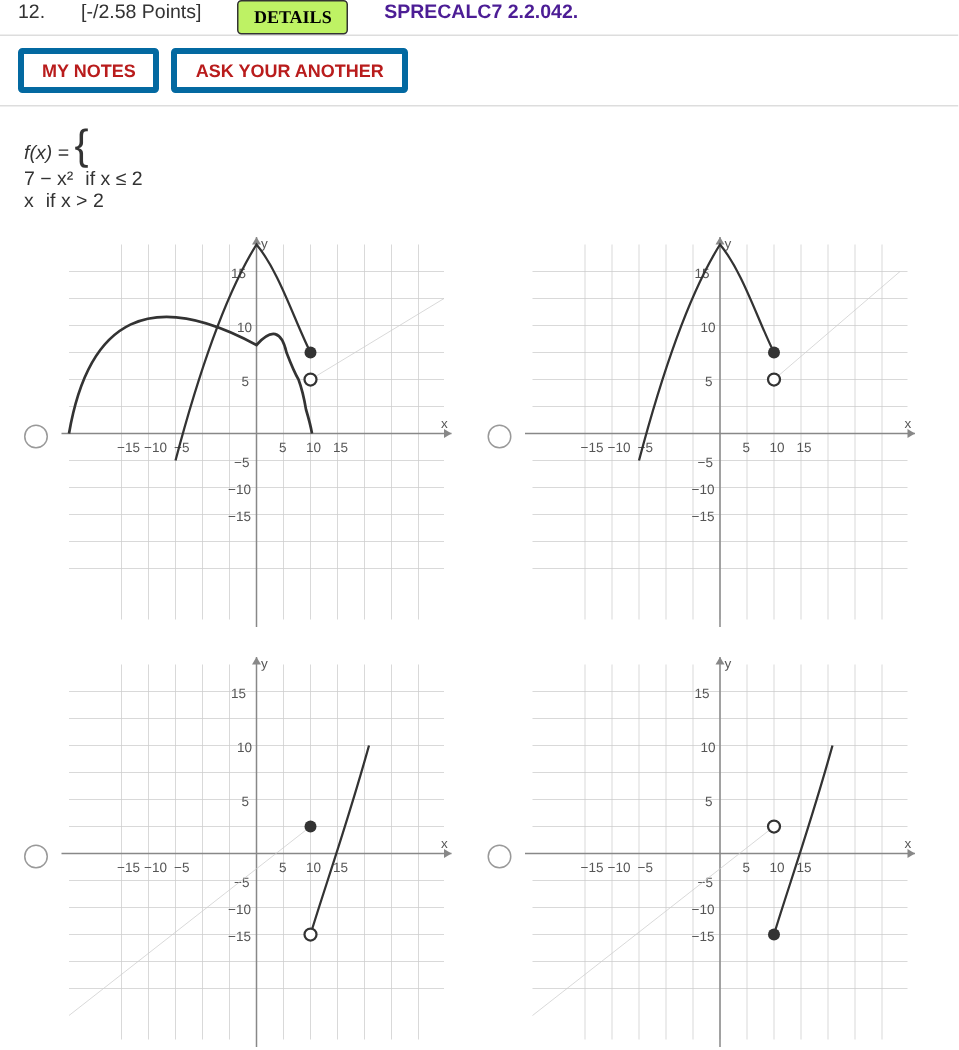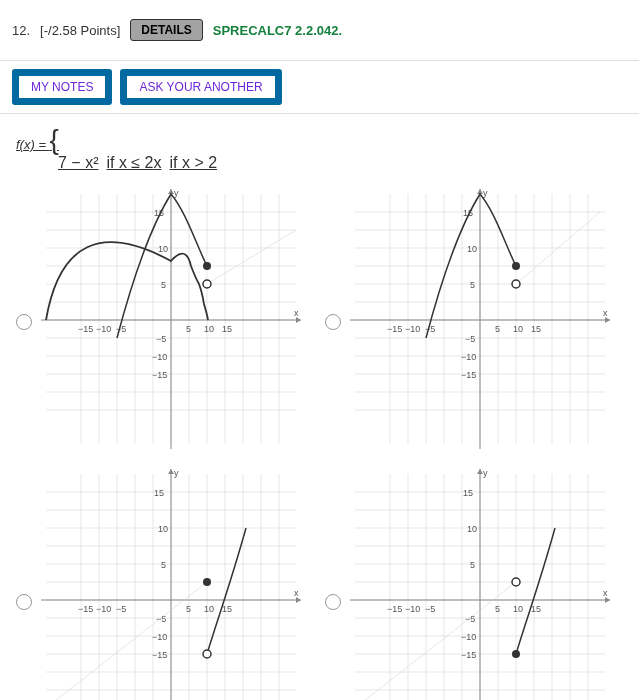--- a/index.html
+++ b/index.html
@@ -1,31 +1,31 @@
 <!DOCTYPE html>
 <html><head>
   <meta charset="utf-8">
   <style>
     * { box-sizing: border-box; margin: 0; padding: 0; }
     body { font-family: Arial, sans-serif; font-size: 13px; background: #fff; color: #333; width: 639px; min-height: 700px; }
 
-    .top-bar { display: flex; align-items: center; padding: 19px 12px; border-bottom: 1px solid #ddd; gap: 10px; flex-wrap: wrap; }
+    .top-bar { display: flex; align-items: flex-start; padding: 0 12px; border-bottom: 1px solid #ddd; gap: 24px; flex-wrap: wrap; }
     .points-label { font-size: 13px; color: #333; }
-    .btn-details { border: 1px solid #333; background: #a3a3a3; padding: 3px 10px; font-size: 12px; font-weight: bold; cursor: pointer; border-radius: 3px; }
-    .course-label { font-size: 13px; font-weight: bold; color: #15803d; }
+    .btn-details { border: 1px solid #333; background: #bef264; padding: 3px 10px; font-size: 12px; font-weight: bold; cursor: pointer; border-radius: 3px; font-family: Liberation Serif, serif; }
+    .course-label { font-size: 13px; font-weight: bold; color: #4c1d95; }
 
     .action-bar { display: flex; align-items: center; padding: 8px 12px; gap: 8px; border-bottom: 1px solid #ddd; }
-    .btn-action { border: 7px solid #0369a1; background: #fff; color: #6d28d9; padding: 4px 12px; font-size: 12px; font-weight: normal; cursor: pointer; border-radius: 3px; }
+    .btn-action { border: 4px solid #0369a1; background: #fff; color: #b91c1c; padding: 4px 12px; font-size: 12px; font-weight: bold; cursor: pointer; border-radius: 3px; }
 
     .content { padding: 12px 16px; }
     .question-text { font-size: 13px; margin-bottom: 8px; }
-    .function-def { margin-bottom: 12px; font-size: 13px; text-decoration: underline; }
+    .function-def { margin-bottom: 12px; font-size: 13px; }
     .function-def .fx { font-style: italic; }
     .brace { font-size: 28px; line-height: 1; font-weight: 100; }
-    .cases { display: flex; flex-direction: row; font-size: 16px; margin-left: 42px; }
+    .cases { display: flex; flex-direction: column; font-size: 13px; }
     .case-row { display: flex; gap: 8px; }
 
     .graphs-grid { display: grid; grid-template-columns: 1fr 1fr; gap: 10px; margin-top: 8px; }
     .graph-item { display: flex; align-items: flex-start; gap: 4px; }
     .radio-btn { width: 16px; height: 16px; border-radius: 50%; border: 1px solid #999; background: #fff; margin-top: 130px; flex-shrink: 0; cursor: pointer; }
 
     svg text { font-size: 9px; fill: #555; }
     svg line { stroke: #ccc; stroke-width: 0.5; }
     svg .axis { stroke: #888; stroke-width: 1; }
     svg .curve { fill: none; stroke: #333; stroke-width: 1.5; }

